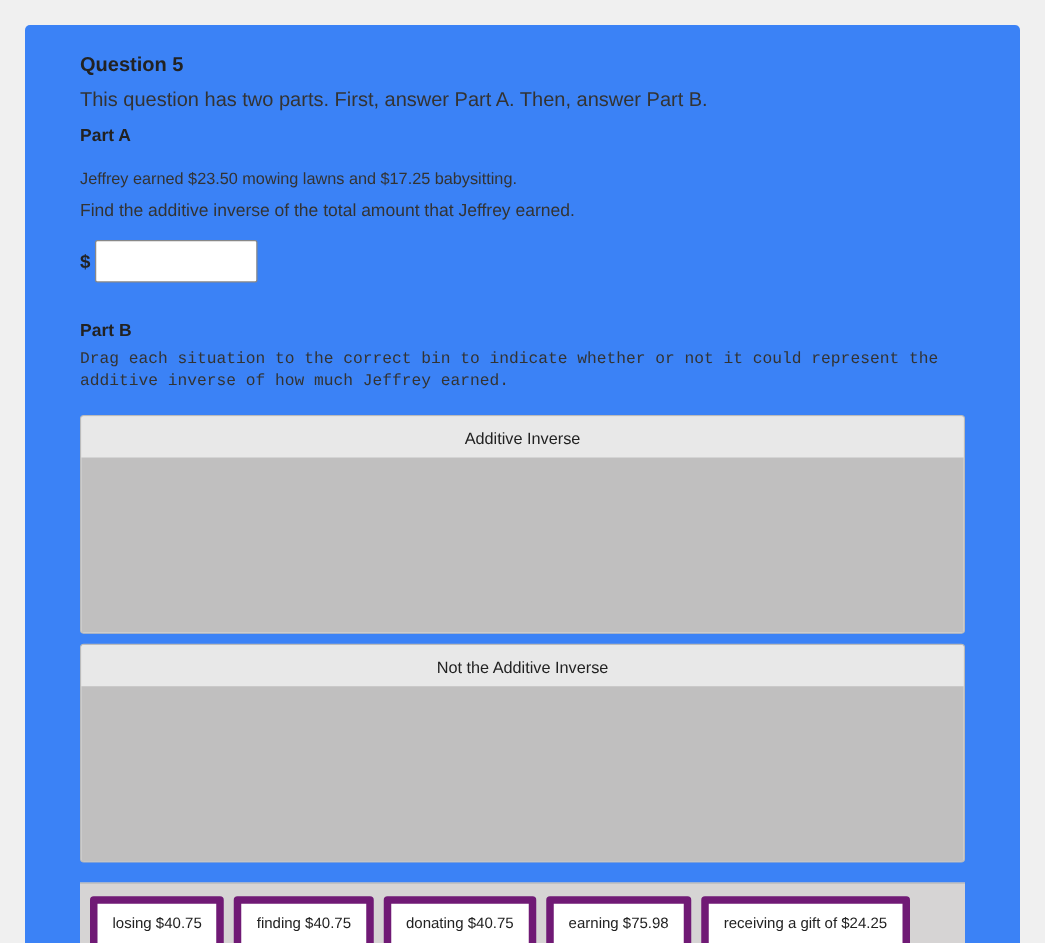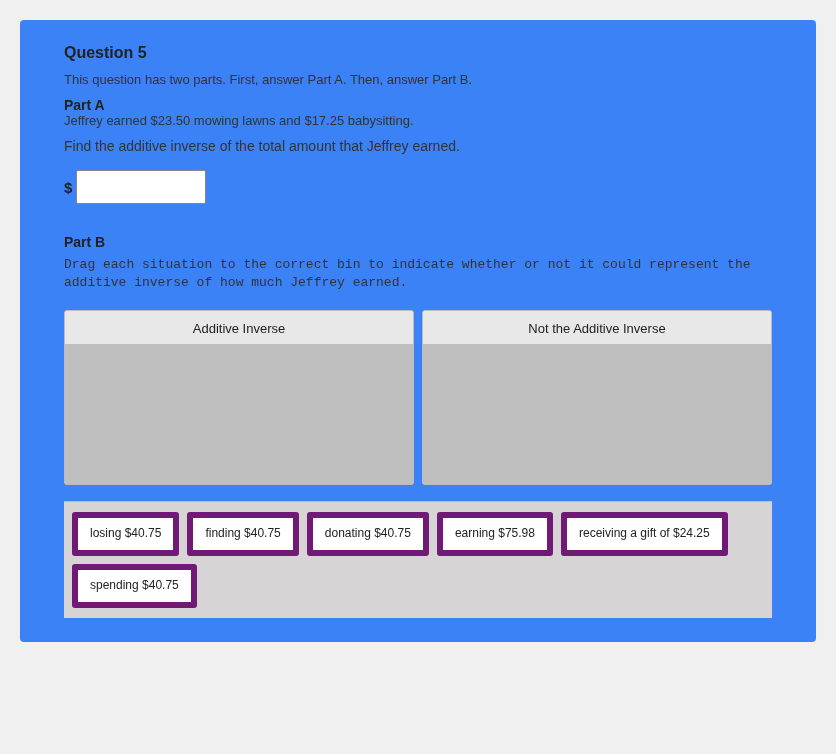--- a/index.html
+++ b/index.html
@@ -16,28 +16,28 @@
       padding: 24px 44px;
       border-radius: 4px;
       max-width: 820px;
     }
     .question-title {
       font-size: 16px;
       font-weight: bold;
       margin-bottom: 10px;
     }
     .question-instructions {
-      font-size: 13px;
+      font-size: 16px;
       color: #333;
       margin-bottom: 6px;
     }
     .part-label {
       font-size: 14px;
       font-weight: bold;
-      margin-bottom: 0;
+      margin-bottom: 19px;
       margin-top: 10px;
     }
     .part-a-text {
       font-size: 13px;
       color: #333;
       margin-bottom: 10px;
     }
     .part-a-find-text {
       font-size: 14px;
       color: #333;
@@ -72,20 +72,21 @@
       font-size: 13px;
       color: #333;
       margin-bottom: 18px;
       line-height: 1.4;
       font-family: Liberation Mono, monospace;
     }
     .drag-bins-container {
       display: flex;
       gap: 8px;
       margin-bottom: 16px;
+      flex-direction: column;
     }
     .drag-bin {
       flex: 1;
       border: 1px solid #bbb;
       background: #e8e8e8;
       border-radius: 3px;
       overflow: hidden;
     }
     .drag-bin-header {
       background: #e8e8e8;

